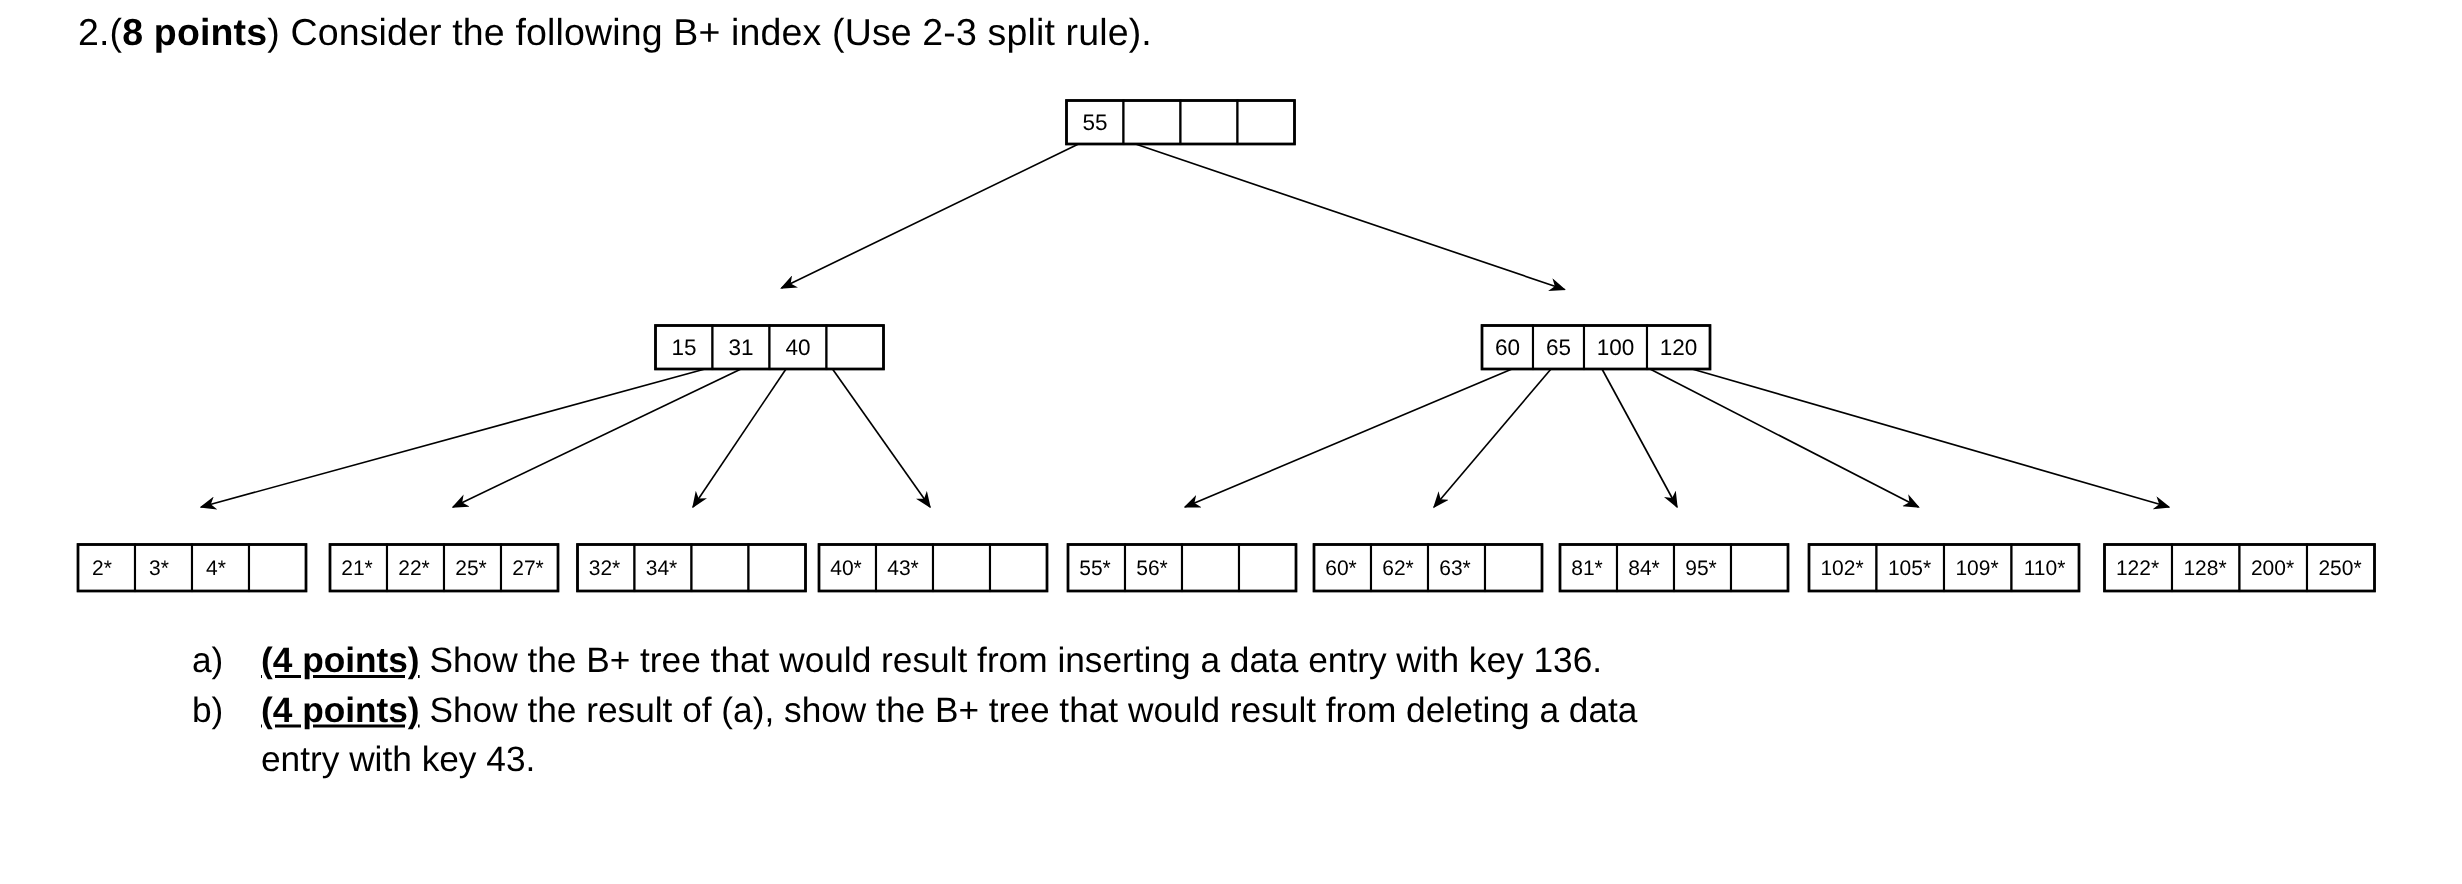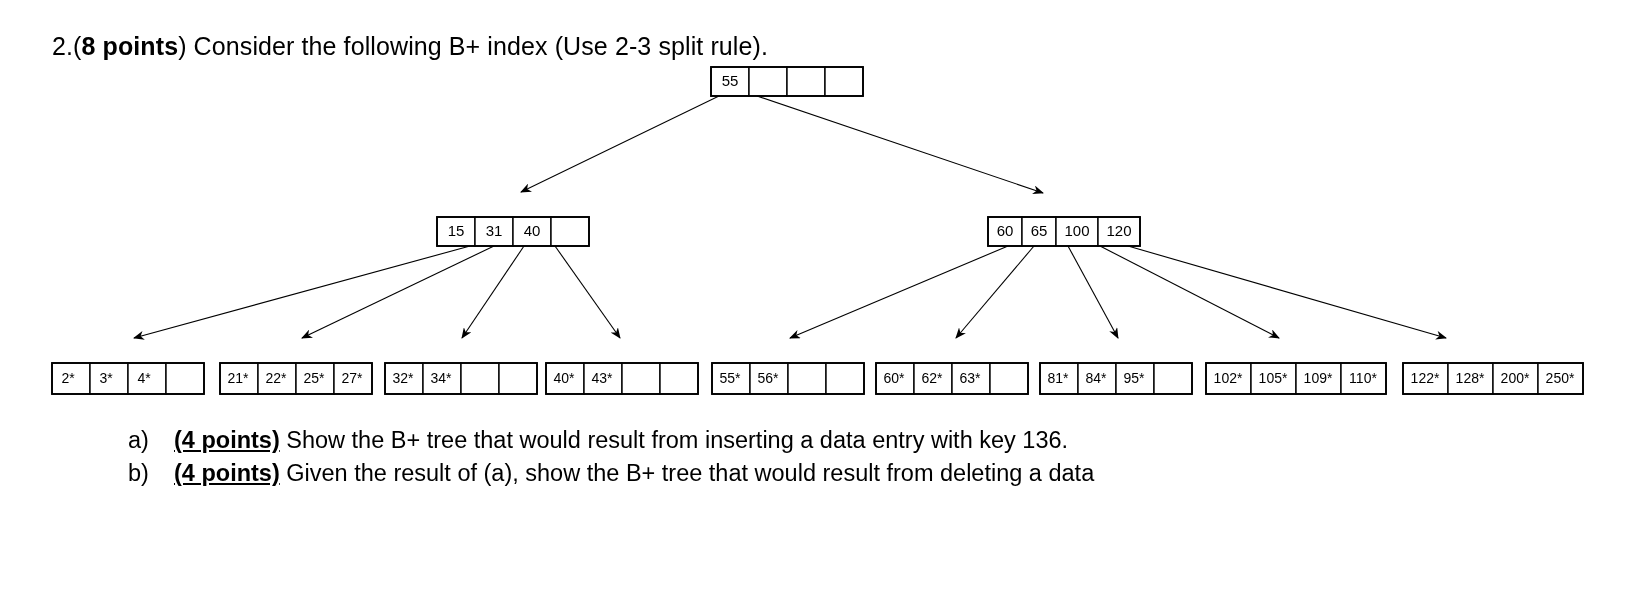--- a/index.html
+++ b/index.html
@@ -16,21 +16,20 @@
     overflow: hidden;
   }
   #question-line {
     position: absolute;
     left: 52px;
     top: 6px;
     font-size: 25px;
     line-height: 32px;
     white-space: nowrap;
     letter-spacing: 0.1px;
-    margin-top: 24px;
   }
   #question-line .bold { font-weight: bold; }
 
   #tree-figure {
     position: absolute;
     left: 0;
     top: 50px;
     width: 1358px;
     height: 360px;
   }
@@ -269,15 +268,15 @@
   </svg>
 </div>
 
 <div id="sub-questions">
   <div class="subq-row">
     <div class="subq-marker">a)</div>
     <div class="subq-body"><span class="bold">(4 points)</span><span> Show the B+ tree that would result from inserting a data entry with key 136.</span></div>
   </div>
   <div class="subq-row">
     <div class="subq-marker">b)</div>
-    <div class="subq-body"><span class="bold">(4 points)</span><span> Given the result of (a), show the B+ tree that would result from deleting a data</span><br></div>
+    <div class="subq-body"><span class="bold">(4 points)</span><span> Show the result of (a), show the B+ tree that would result from deleting a data</span><br><span>entry with key 43.</span></div>
   </div>
 </div>
 
 </body></html>

